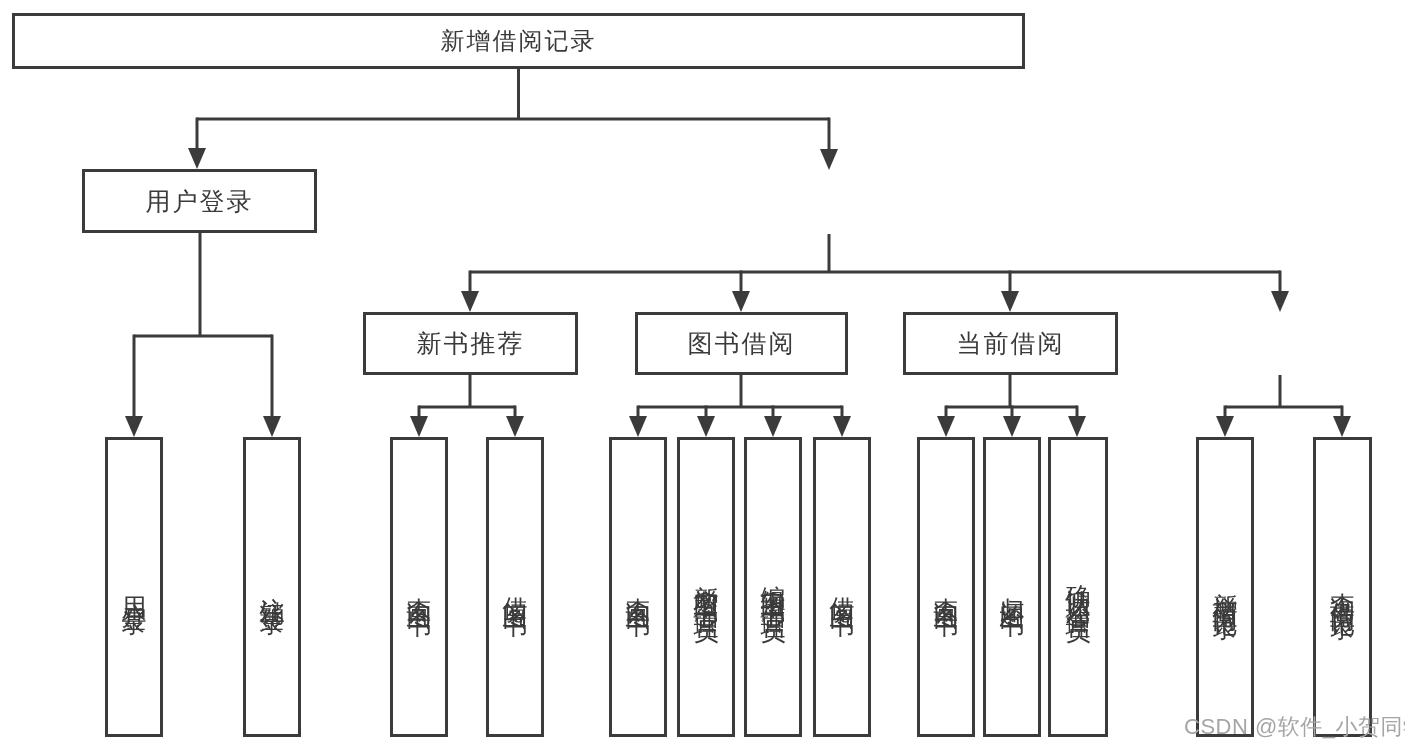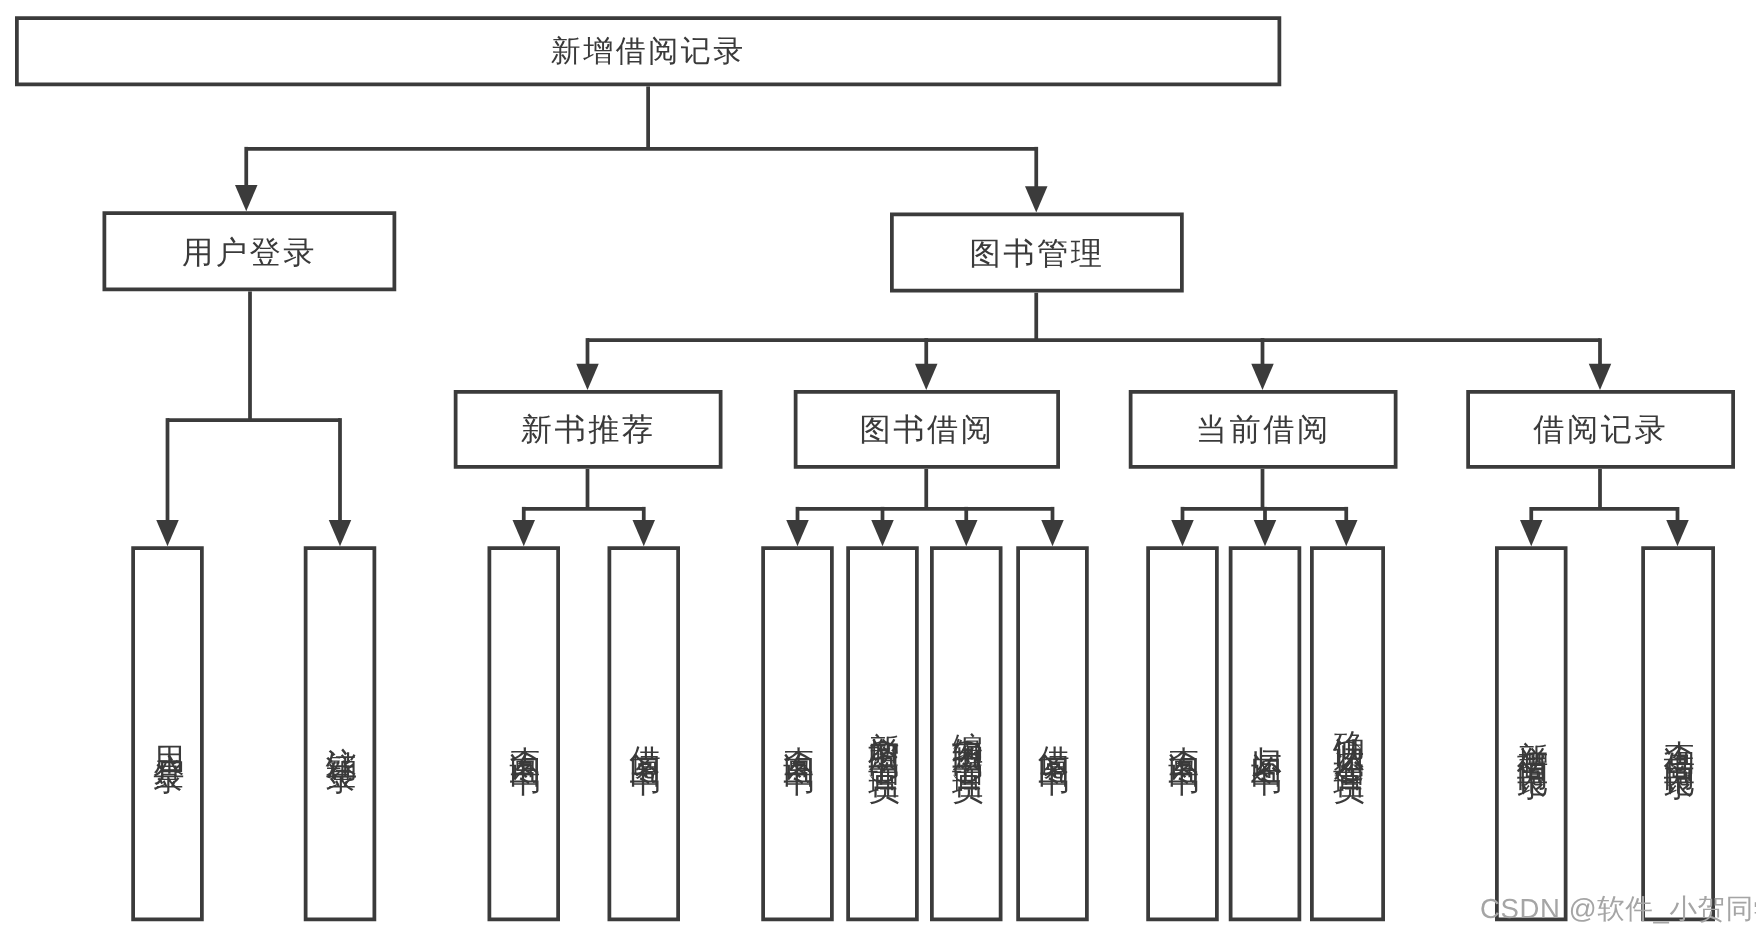--- a/index.html
+++ b/index.html
@@ -145,36 +145,30 @@
     </g>
   </svg>
 
   <div class="node hnode root-node n-root">
     <span>新增借阅记录</span>
   </div>
 
   <div class="node hnode n-login">
     <span>用户登录</span>
   </div>
-  <div class="node hnode n-mgmt">
-    <span>图书管理</span>
-  </div>
 
   <div class="node hnode n-g1">
     <span>图书借阅</span>
   </div>
   <div class="node hnode n-g0">
     <span>新书推荐</span>
   </div>
   <div class="node hnode n-g2">
     <span>当前借阅</span>
   </div>
-  <div class="node hnode n-g3">
-    <span>借阅记录</span>
-  </div>
 
   <div class="node vnode leaf n-a0">
     <span>用户登录</span>
   </div>
   <div class="node vnode leaf n-a1">
     <span>注销登录</span>
   </div>
 
   <div class="node vnode leaf n-b0">
     <span>查询图书</span>

